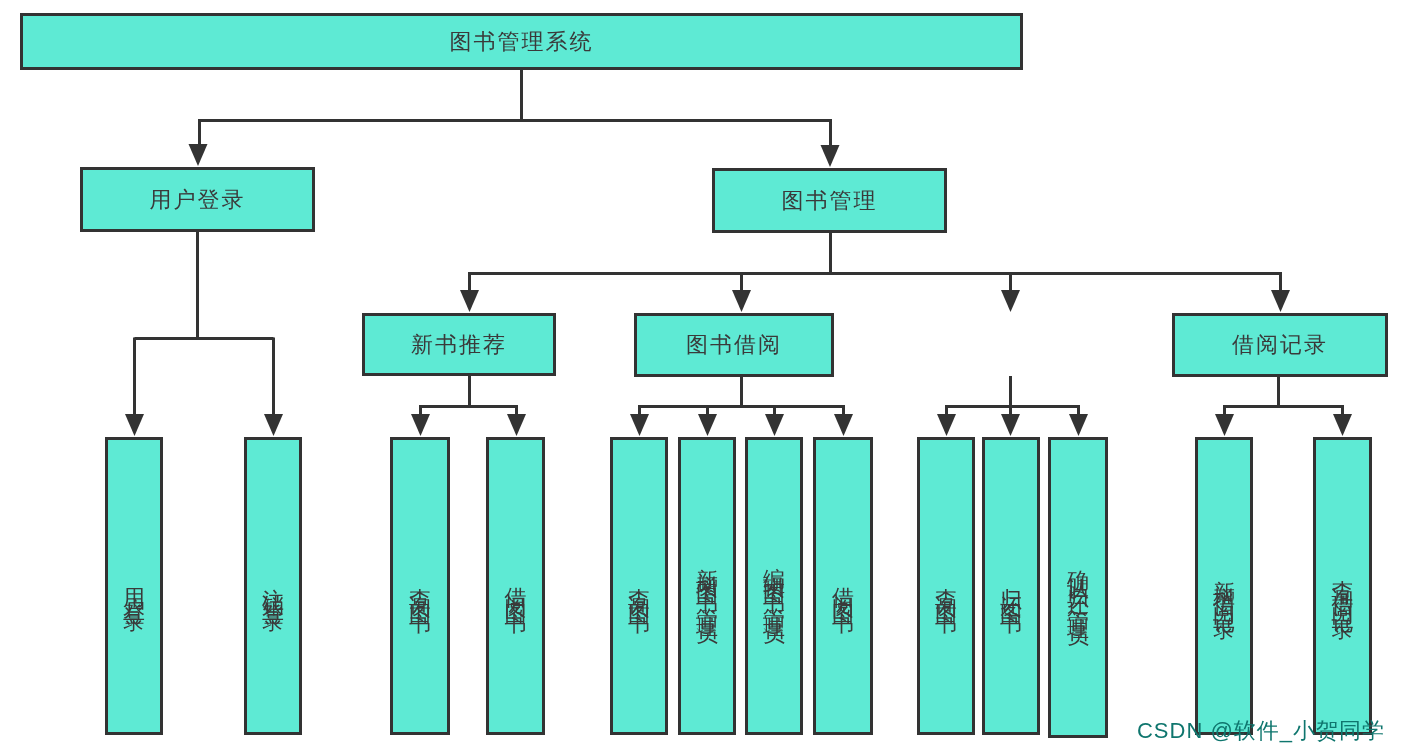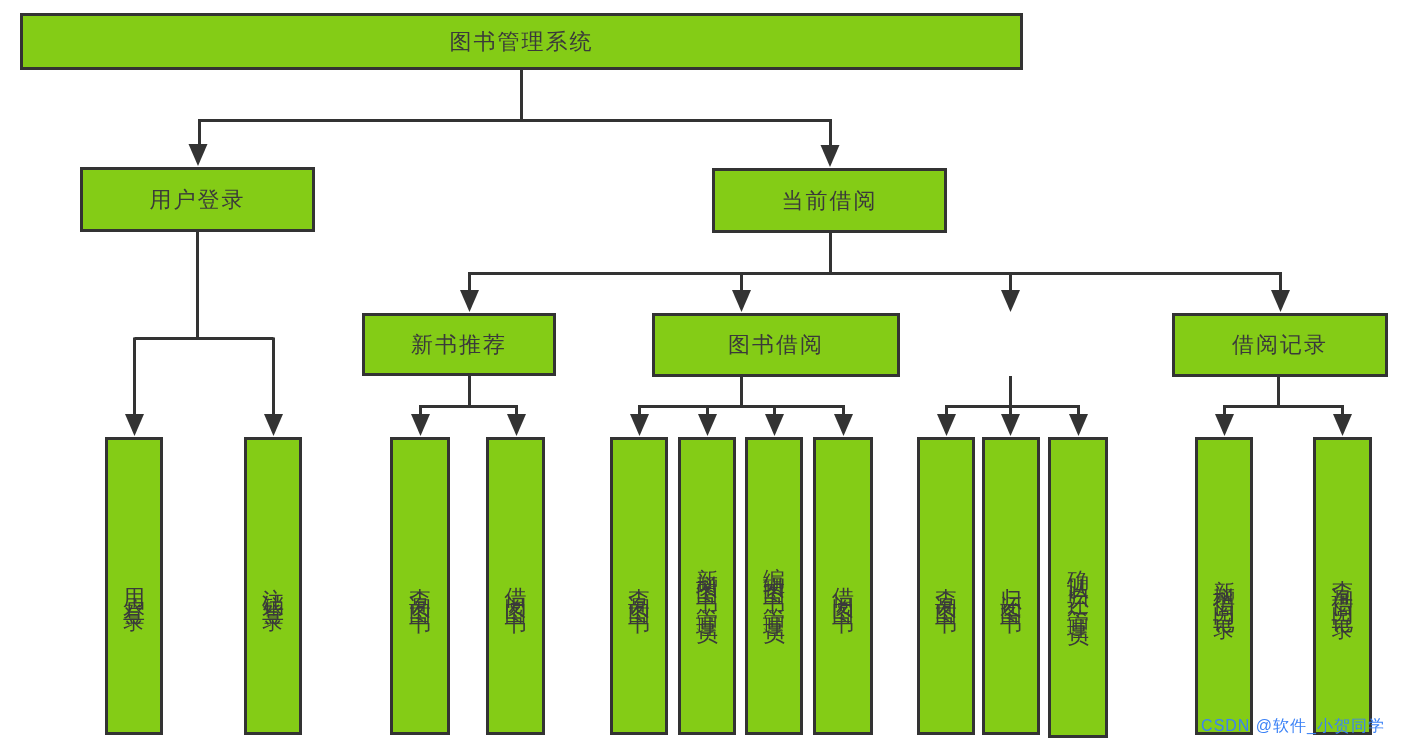--- a/index.html
+++ b/index.html
@@ -1,33 +1,33 @@
 <!DOCTYPE html>
 <html><head>
 <meta charset="utf-8">
 <style>
   html,body{margin:0;padding:0;background:#ffffff;}
   .stage{
     position:relative;width:1405px;height:747px;background:#ffffff;
     font-family:"Liberation Sans",sans-serif;color:#3a3a3a;overflow:hidden;
   }
   .box{
-    position:absolute;background:#84cc16;border:3px solid #333333;box-sizing:border-box;
+    position:absolute;background:#5eead4;border:3px solid #333333;box-sizing:border-box;
     display:flex;align-items:center;justify-content:center;
     font-size:22px;letter-spacing:2px;color:#3a3a3a;z-index:2;
   }
   .vbox{z-index:2;}
   .vtext{
     writing-mode:vertical-rl;text-orientation:mixed;
     letter-spacing:8px;font-size:22px;line-height:1;white-space:nowrap;
   }
   .lines{position:absolute;left:0;top:0;z-index:1;}
   .watermark{
     position:absolute;right:20px;top:716px;z-index:5;
-    font-size:16px;letter-spacing:1px;color:#3b82f6;white-space:nowrap;margin-left:24px;
+    font-size:22px;letter-spacing:1px;color:#0f766e;white-space:nowrap;margin-left:24px;
   }
 </style>
 </head>
 <body>
 
 <div class="stage">
 
   <svg class="lines" width="1405" height="747" viewBox="0 0 1405 747">
     <g fill="none" stroke="#333333" stroke-width="3">
 
@@ -70,27 +70,27 @@
   </svg>
 
   <div class="box" style="left:20px;top:13px;width:1003px;height:57px">
     <span>图书管理系统</span>
   </div>
 
   <div class="box" style="left:80px;top:167px;width:235px;height:65px">
     <span>用户登录</span>
   </div>
   <div class="box" style="left:712px;top:168px;width:235px;height:65px">
-    <span>当前借阅</span>
+    <span>图书管理</span>
   </div>
 
   <div class="box" style="left:362px;top:313px;width:194px;height:63px">
     <span>新书推荐</span>
   </div>
-  <div class="box" style="left:652px;top:313px;width:248px;height:64px">
+  <div class="box" style="left:634px;top:313px;width:200px;height:64px">
     <span>图书借阅</span>
   </div>
   <div class="box" style="left:1172px;top:313px;width:216px;height:64px">
     <span>借阅记录</span>
   </div>
 
   <div class="box vbox" style="left:105px;top:437px;width:58px;height:298px">
     <span class="vtext">用户登录</span>
   </div>
   <div class="box vbox" style="left:244px;top:437px;width:58px;height:298px">

